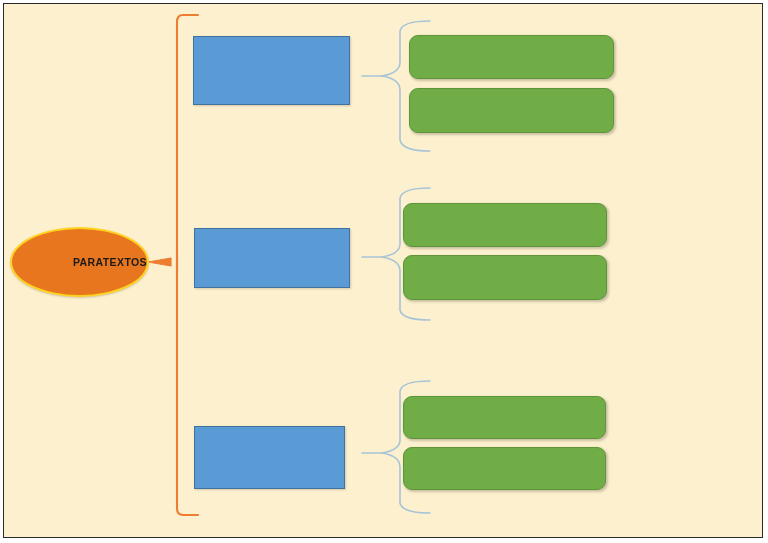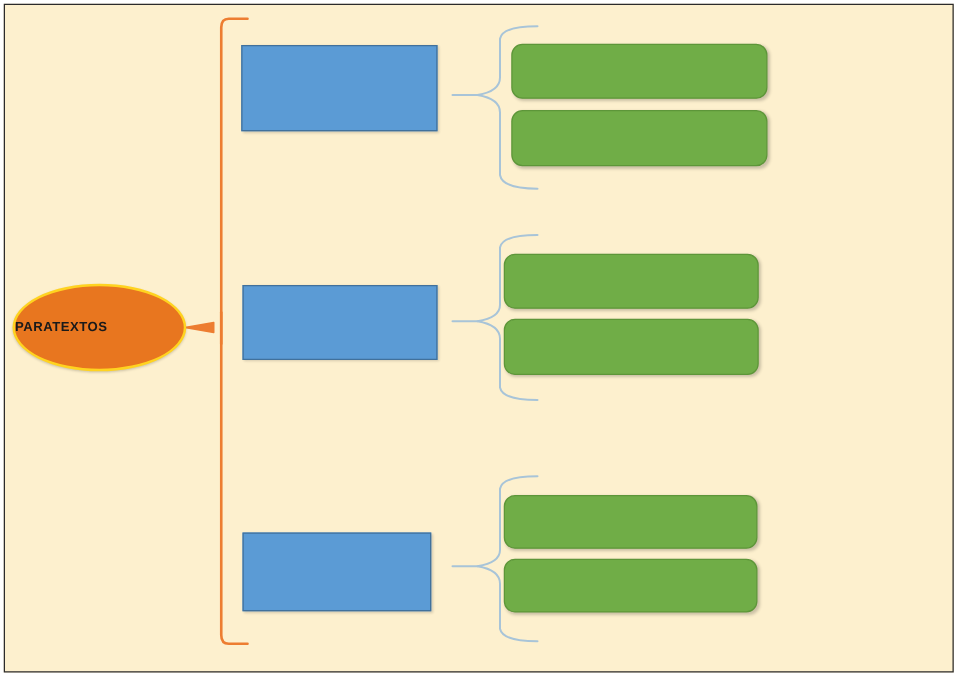--- a/index.html
+++ b/index.html
@@ -48,21 +48,21 @@
     left: 10px;
     top: 227px;
     width: 139px;
     height: 70px;
     border-radius: 50%;
     background: #e8761f;
     border: 2.5px solid #ffd320;
     box-sizing: border-box;
     display: flex;
     align-items: center;
-    justify-content: flex-start;
+    justify-content: flex-end;
     box-shadow: 0 1px 2px rgba(0,0,0,0.18);
   }
   .root-label {
     font-family: "Liberation Sans", sans-serif;
     font-size: 10.5px;
     font-weight: 700;
     letter-spacing: 0.4px;
     color: #1a1a1a;
     white-space: nowrap;
   }

